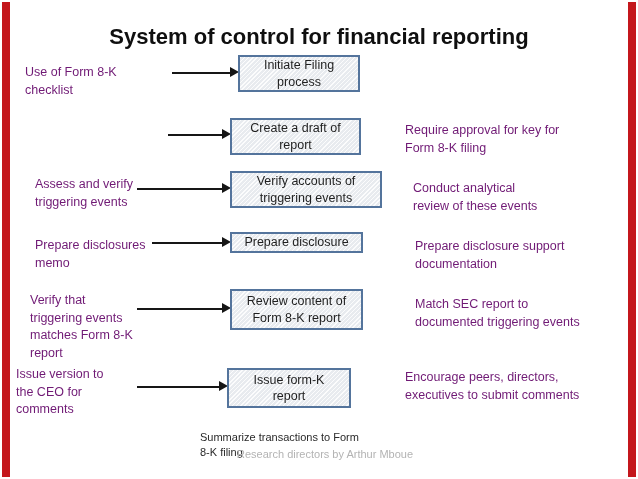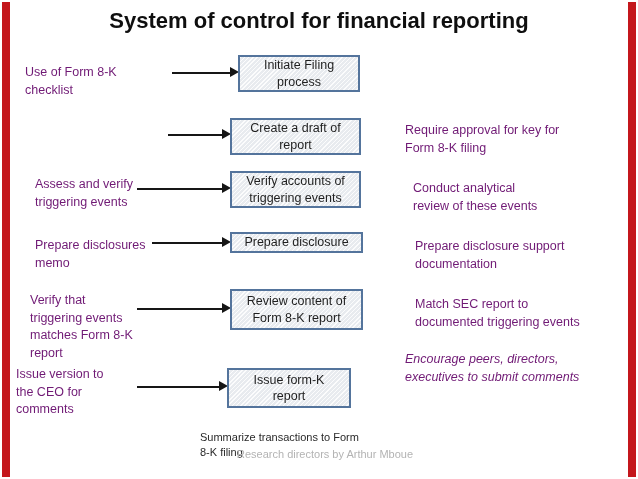--- a/index.html
+++ b/index.html
@@ -4,21 +4,21 @@
 <style>
   html,body{margin:0;padding:0;background:#fff;}
   .slide{
     position:relative;width:638px;height:479px;background:#ffffff;
     font-family:"Liberation Sans",sans-serif;color:#2b2b2b;overflow:hidden;
   }
   .redbar{position:absolute;top:2px;width:8px;height:475px;background:#c4171c;}
   .redbar.left{left:2px;}
   .redbar.right{right:2px;}
   .title{
-    position:absolute;left:0;right:0;top:8px;margin:0;text-align:center;
+    position:absolute;left:0;right:0;top:8px;margin:16px;text-align:center;
     font-size:22px;font-weight:bold;color:#0f0f0f;letter-spacing:0;
   }
   .lbl{position:absolute;font-size:12.5px;line-height:1.4;color:#701a75;}
   .lbl.small{font-size:10.5px;line-height:1.5;}
   .box{
     position:absolute;box-sizing:border-box;border:2px solid #54749c;
     background-color:#e8ebef;
     background-image:repeating-linear-gradient(135deg,rgba(255,255,255,.85) 0px,rgba(255,255,255,.85) 1px,rgba(0,0,0,0) 1px,rgba(0,0,0,0) 3px);
     display:flex;align-items:center;justify-content:center;text-align:center;
     font-size:12.5px;line-height:1.3;color:#1f1f1f;padding:2px 6px;
@@ -36,37 +36,37 @@
   .p-a1{left:172px;top:72px;width:58px;}
   .p-b1{left:238px;top:55px;width:122px;height:37px;}
 
   .p-l2{left:22px;top:123px;width:150px;}
   .p-a2{left:168px;top:134px;width:54px;}
   .p-b2{left:230px;top:118px;width:131px;height:37px;}
   .p-r2{left:405px;top:122px;width:175px;}
 
   .p-l3{left:35px;top:176px;width:120px;}
   .p-a3{left:137px;top:188px;width:85px;}
-  .p-b3{left:230px;top:171px;width:131px;height:37px;}
+  .p-b3{left:230px;top:171px;width:152px;height:37px;}
   .p-r3{left:413px;top:180px;width:140px;}
 
   .p-l4{left:35px;top:237px;width:125px;}
   .p-a4{left:152px;top:242px;width:70px;}
   .p-b4{left:230px;top:232px;width:133px;height:21px;}
   .p-r4{left:415px;top:238px;width:185px;}
 
   .p-l5{left:30px;top:292px;width:110px;}
   .p-a5{left:137px;top:308px;width:85px;}
   .p-b5{left:230px;top:289px;width:133px;height:41px;}
   .p-r5{left:415px;top:296px;width:175px;}
 
   .p-l6{left:16px;top:366px;width:105px;}
   .p-a6{left:137px;top:386px;width:82px;}
   .p-b6{left:227px;top:368px;width:124px;height:40px;padding:2px 14px;}
-  .p-r6{left:405px;top:351px;width:195px;font-style:italic;}
+  .p-r6{left:405px;top:369px;width:195px;}
 
   .p-foot{left:200px;top:430px;width:160px;}
   .p-wm{left:237px;top:448px;}
 </style>
 </head>
 <body>
 
 <div class="slide">
   <div class="redbar left"></div>
   <div class="redbar right"></div>

